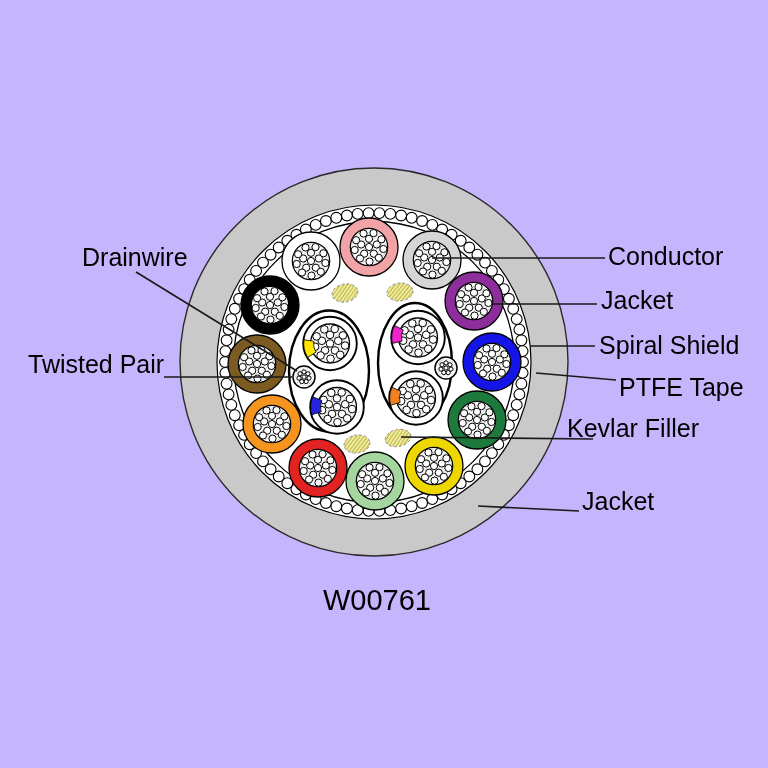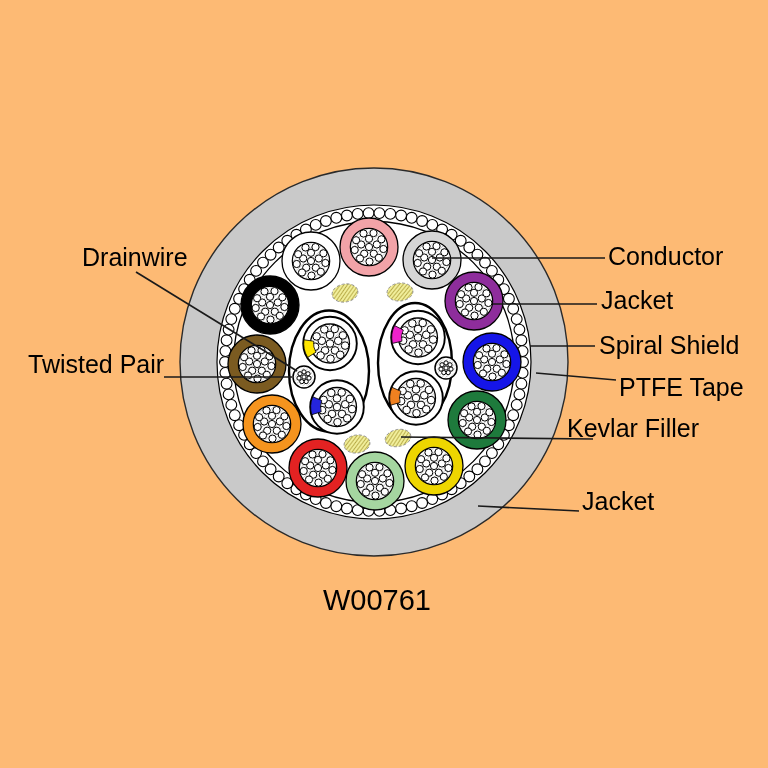--- a/index.html
+++ b/index.html
@@ -1,16 +1,16 @@
 <!DOCTYPE html>
 <html><head>
 <meta charset="utf-8">
 <style>
   html,body{margin:0;padding:0;background:#ffffff;}
-  .page{position:relative;width:768px;height:768px;background:#fdba74;overflow:hidden;
+  .page{position:relative;width:768px;height:768px;background:#c4b5fd;overflow:hidden;
         font-family:"Liberation Sans",sans-serif;}
   svg text{font-family:"Liberation Sans",sans-serif;fill:#000000;}
 </style>
 <title>W00761</title></head>
 <body>
 
 <div class="page">
   <svg id="diagram" width="768" height="768" viewBox="0 0 768 768">
       <defs>
         <pattern id="hatch" patternUnits="userSpaceOnUse" width="4.2" height="4.2">

